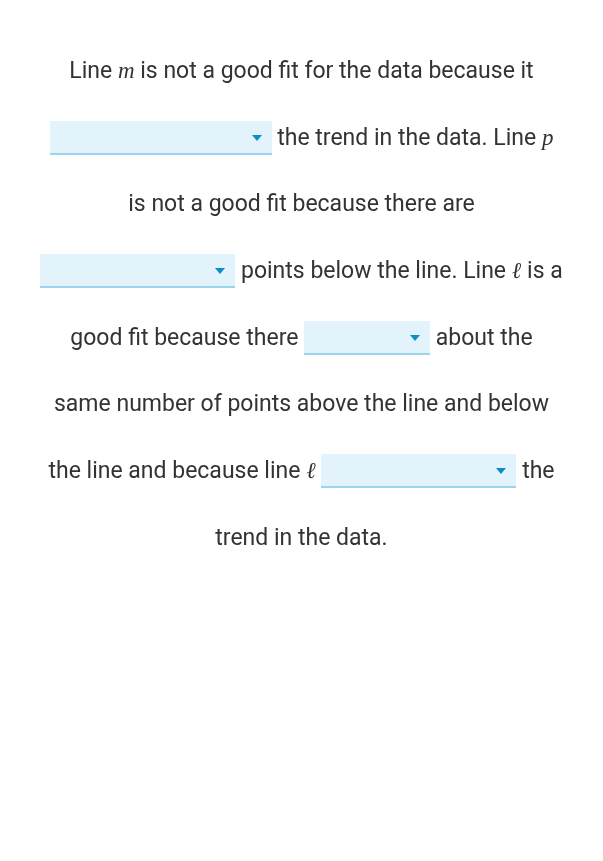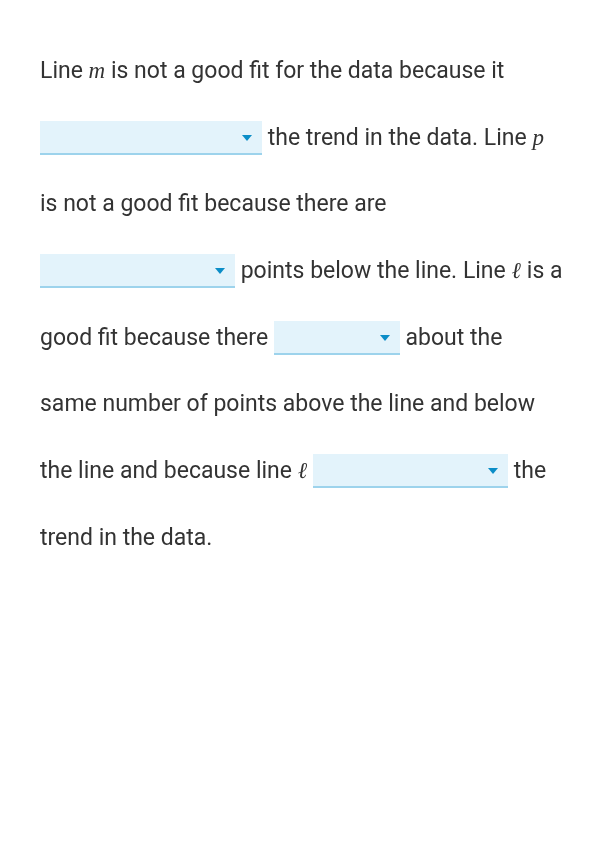--- a/index.html
+++ b/index.html
@@ -1,18 +1,19 @@
 <!DOCTYPE html>
 <html><head>
   <meta charset="utf-8">
   <style>
     * {
       margin: 0;
       padding: 0;
       box-sizing: border-box;
+      text-align: center;
     }
     body {
       font-family: -apple-system, BlinkMacSystemFont, "Segoe UI", Roboto, Helvetica, Arial, sans-serif;
       font-size: 23px;
       color: #333333;
       background: #ffffff;
       padding: 38px 40px;
       line-height: 2.9;
       width: 603px;
     }

